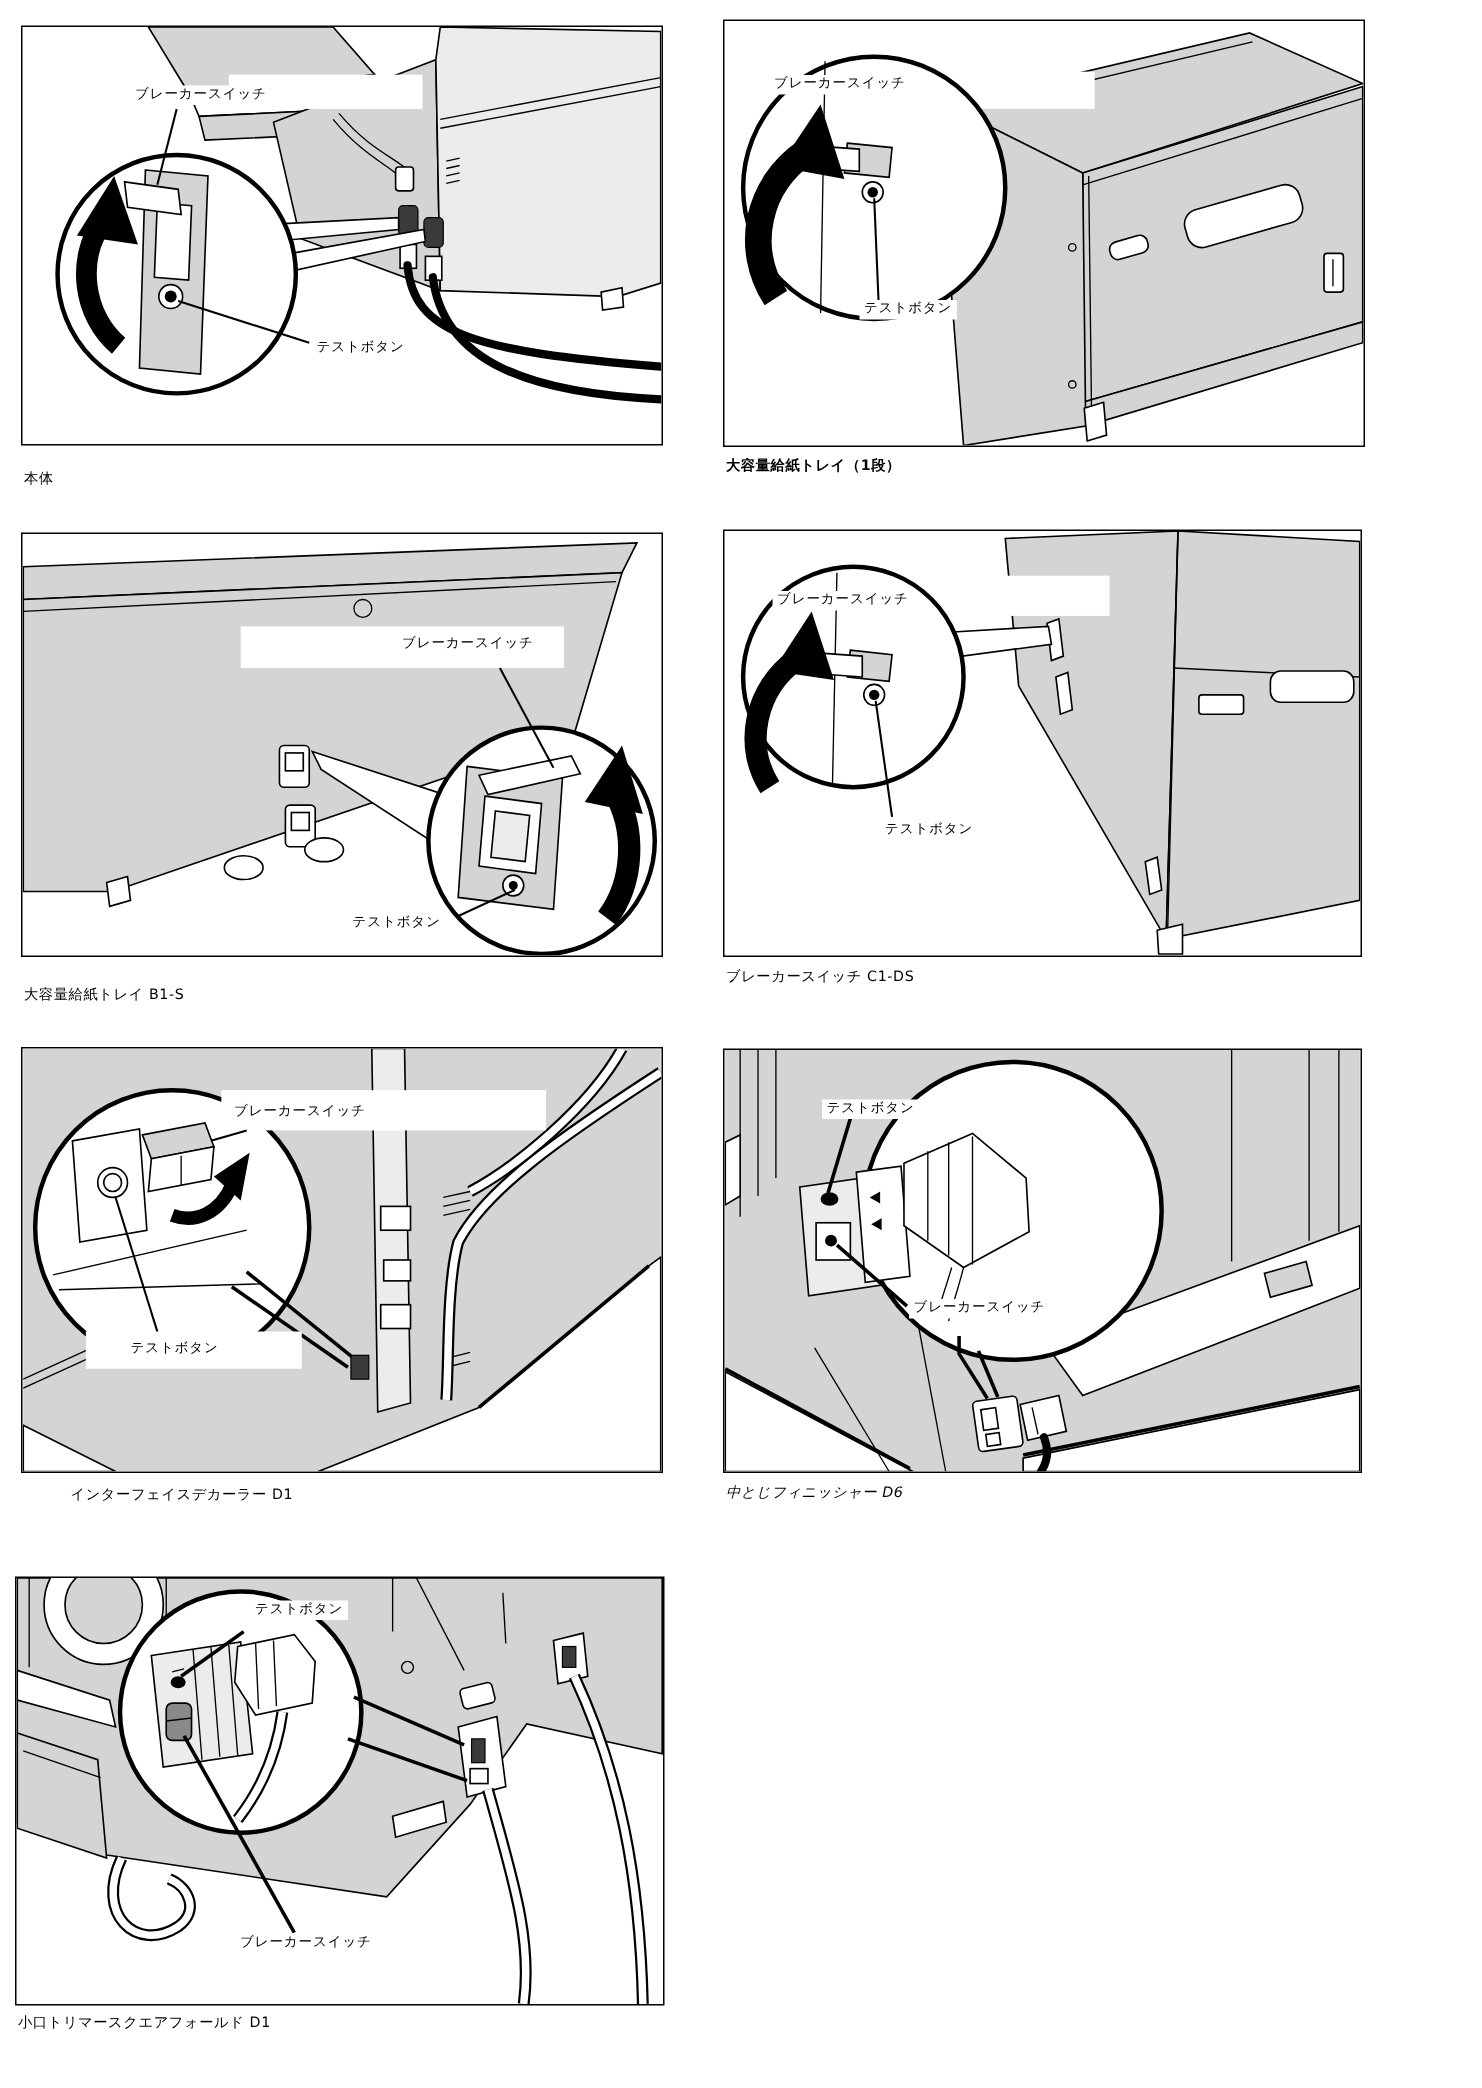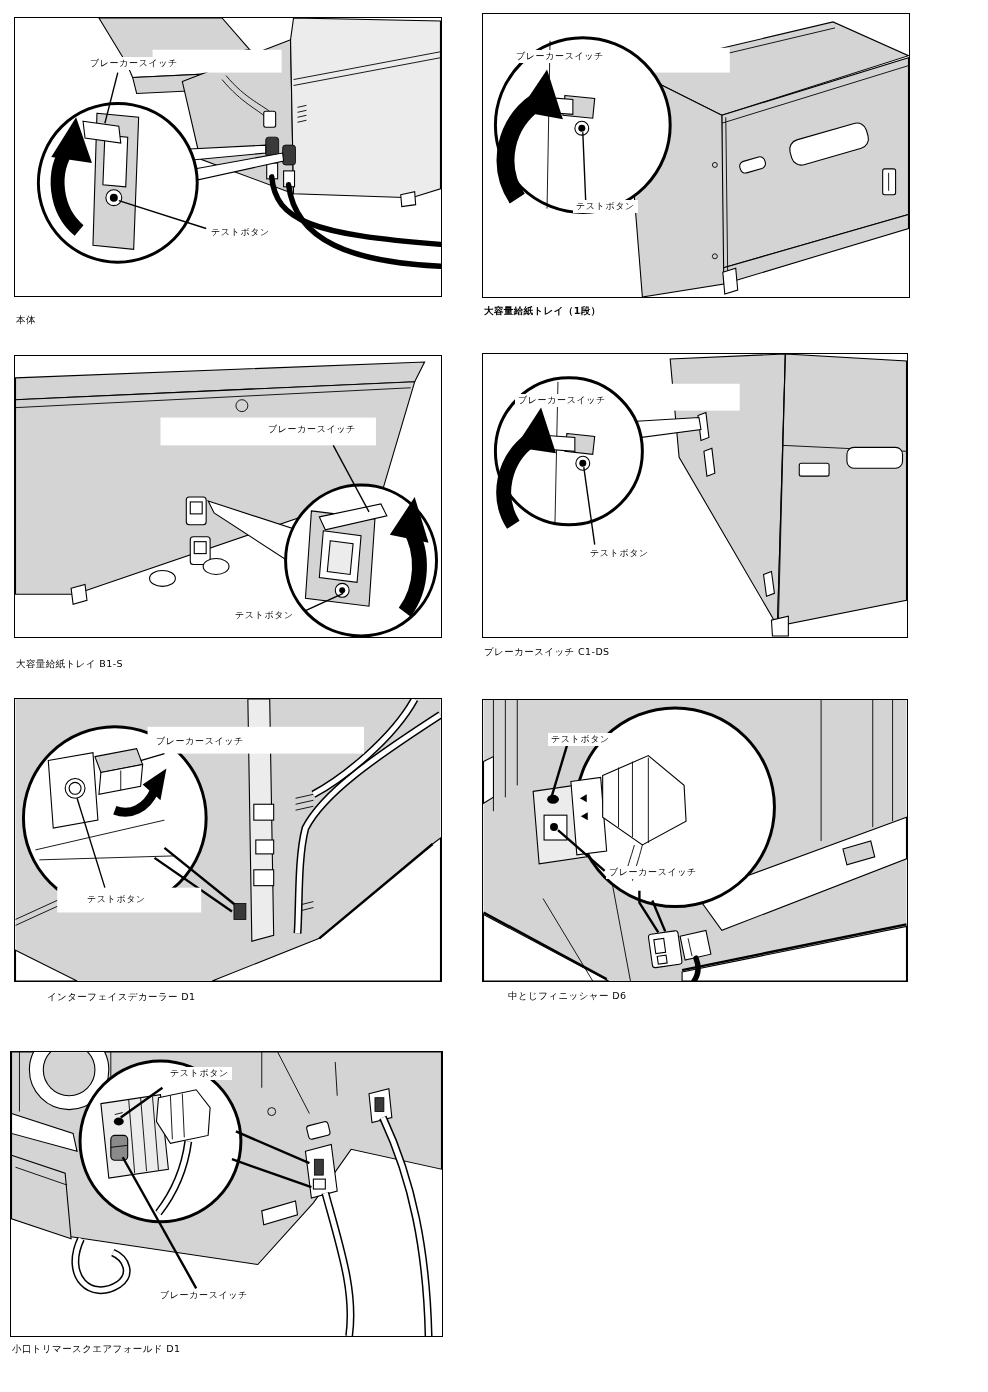--- a/index.html
+++ b/index.html
@@ -309,21 +309,21 @@
       <g>
         <path class="lead2" d="M157,192 L157,204 L176,234"></path>
         <line class="lead2" x1="170" y1="202" x2="183" y2="233"></line>
       </g>
       <line class="lead2" x1="84" y1="46" x2="69" y2="96"></line>
       <line class="lead2" x1="122" y1="172" x2="75" y2="131"></line>
     </svg>
     <div class="callout" style="left:65px;top:33px;">テストボタン</div>
     <div class="callout" style="left:123px;top:166px;">ブレーカースイッチ</div>
   </figure>
-  <div class="caption" style="left:508px;top:990px;">中とじフィニッシャー D6</div>
+  <div class="caption" style="left:484px;top:990px;font-style:italic;">中とじフィニッシャー D6</div>
 
   <figure class="panel" style="left:10px;top:1051px;width:433px;height:286px;">
     <svg viewBox="0 0 433 286">
       <g>
         <polygon class="mg" points="0,0 433,0 433,118 342,98 304,152 248,214 60,186 0,164"></polygon>
         <circle class="mw" cx="58" cy="18" r="40"></circle>
         <circle class="mg" cx="58" cy="18" r="26"></circle>
         <line class="thin" x1="8" y1="0" x2="8" y2="60"></line>
         <line class="thin" x1="100" y1="0" x2="100" y2="40"></line>
         <line class="thin" x1="252" y1="0" x2="252" y2="36"></line>

